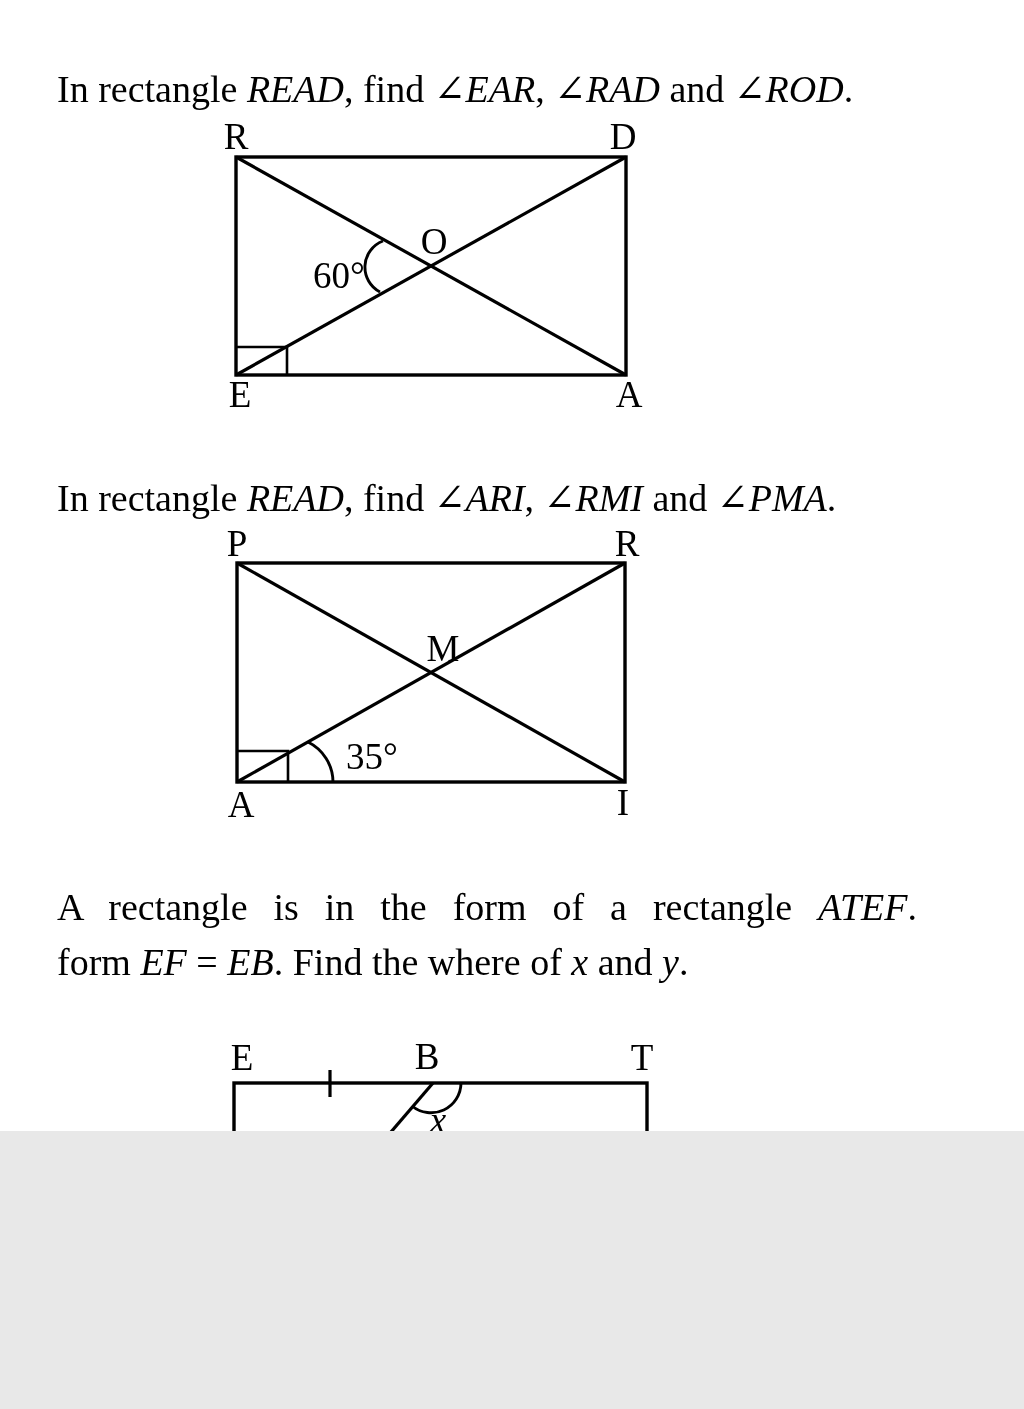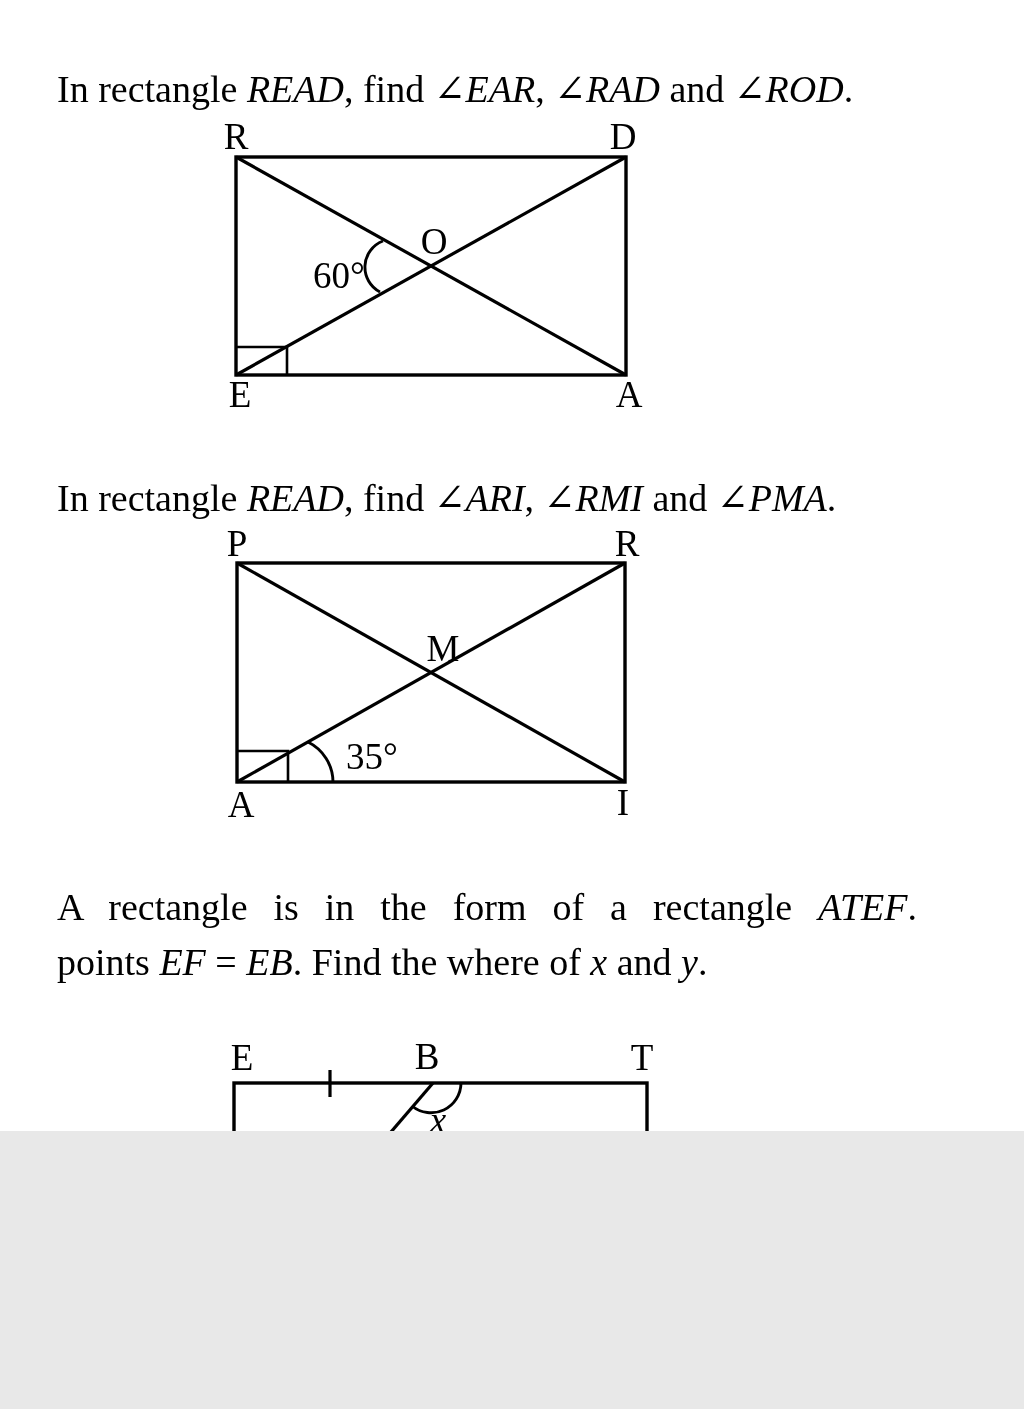--- a/index.html
+++ b/index.html
@@ -81,21 +81,21 @@
     <text class="vlabel" x="237" y="556" text-anchor="middle">P</text>
     <text class="vlabel" x="627" y="556" text-anchor="middle">R</text>
     <text class="vlabel" x="443" y="661" text-anchor="middle">M</text>
     <text class="vlabel" x="241" y="817" text-anchor="middle">A</text>
     <text class="vlabel" x="623" y="815" text-anchor="middle">I</text>
     <text class="vlabel" x="372" y="769" text-anchor="middle">35°</text>
   </svg>
 
   <div class="para" style="top:880px;">
     <span class="pline just"><span>A rectangle is in the form of a rectangle </span><span class="it">ATEF</span><span>.</span></span>
-    <span class="pline"><span>points </span><span class="it">EF</span><span> = </span><span class="it">EB</span><span>. Find the where of </span><span class="it">x</span><span> and </span><span class="it">y</span><span>.</span></span>
+    <span class="pline"><span>form </span><span class="it">EF</span><span> = </span><span class="it">EB</span><span>. Find the where of </span><span class="it">x</span><span> and </span><span class="it">y</span><span>.</span></span>
   </div>
 
   <svg class="fig" style="left:190px;top:1040px;" width="490" height="325" viewBox="190 1040 490 325">
     <rect class="geo rect-stroke" x="234" y="1083" width="413" height="232"></rect>
     <line class="geo diag-stroke" x1="234" y1="1315" x2="433" y2="1083"></line>
     <line class="geo tick-stroke" x1="330" y1="1070" x2="330" y2="1097"></line>
     <line class="geo tick-stroke" x1="216" y1="1182" x2="251" y2="1182"></line>
     <path class="geo arc-stroke" d="M 412,1106 A 30,30 0 0 0 461,1083"></path>
     <path class="geo arc-stroke" d="M 268,1276 A 52,52 0 0 1 286,1315"></path>
     <text class="vlabel" x="242" y="1070" text-anchor="middle">E</text>

